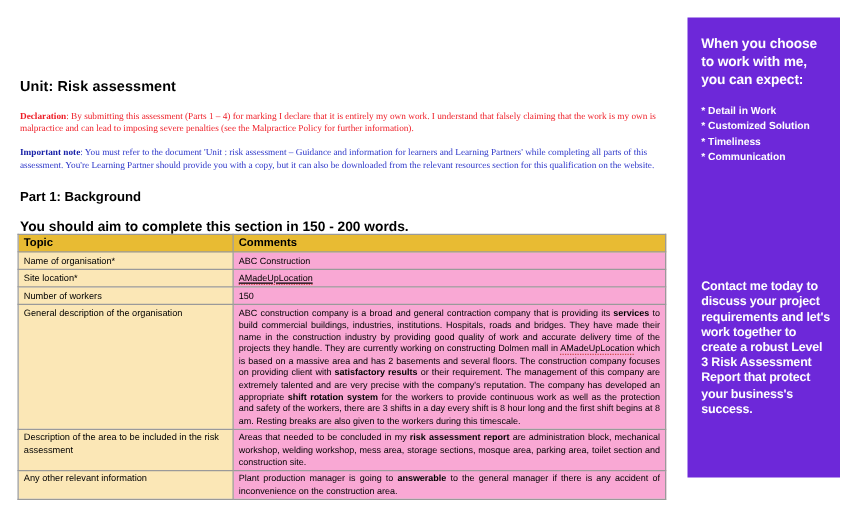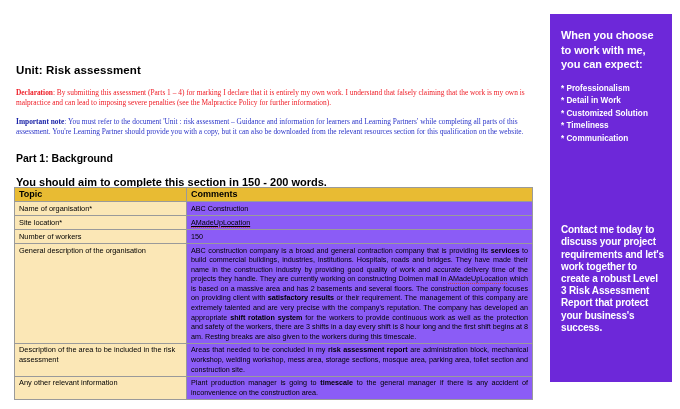--- a/index.html
+++ b/index.html
@@ -92,21 +92,21 @@
     height: 13px;
   }
   #bg-table td.topic {
     background: #fbe7b6;
     color: #000000;
     font-size: 7.4px;
     line-height: 10px;
     padding: 1.5px 4px;
   }
   #bg-table td.comment {
-    background: #8b5cf6;
+    background: #f9a8d4;
     color: #000000;
     font-size: 7.2px;
     line-height: 9.6px;
     text-align: justify;
     padding: 1.5px 4px;
   }
   #bg-table td.comment b { font-weight: bold; }
   .col-topic { width: 172px; }
   .col-comment { width: 346px; }
   .spell {
@@ -198,30 +198,29 @@
         <tr>
           <td class="topic mid">General description of the organisation</td>
           <td class="comment" id="desc-cell">ABC construction company is a broad and general contraction company that is providing its <b>services</b> to build commercial buildings, industries, institutions. Hospitals, roads and bridges. They have made their name in the construction industry by providing good quality of work and accurate delivery time of the projects they handle. They are currently working on constructing Dolmen mall in <span class="spell">AMadeUpLocation</span> which is based on a massive area and has 2 basements and several floors. The construction company focuses on providing client with <b>satisfactory results</b> or their requirement. The management of this company are extremely talented and are very precise with the company's reputation. The company has developed an appropriate <b>shift rotation system</b> for the workers to provide continuous work as well as the protection and safety of the workers, there are 3 shifts in a day every shift is 8 hour long and the first shift begins at 8 am. Resting breaks are also given to the workers during this timescale.</td>
         </tr>
         <tr>
           <td class="topic">Description of the area to be included in the risk assessment</td>
           <td class="comment" id="area-cell">Areas that needed to be concluded in my <b>risk assessment report</b> are administration block, mechanical workshop, welding workshop, mess area, storage sections, mosque area, parking area, toilet section and construction site.</td>
         </tr>
         <tr>
           <td class="topic">Any other relevant information</td>
-          <td class="comment" id="other-cell">Plant production manager is going to <b>timescale</b> to the general manager if there is any accident of inconvenience on the construction area.</td>
+          <td class="comment" id="other-cell">Plant production manager is going to <b>answerable</b> to the general manager if there is any accident of inconvenience on the construction area.</td>
         </tr>
       </tbody>
     </table>
   </div>
 
   <aside id="promo">
     <div class="promo-head">When you choose to work with me, you can expect:</div>
     <ul class="promo-list">
-      <li>* Professionalism</li>
       <li>* Detail in Work</li>
       <li>* Customized Solution</li>
       <li>* Timeliness</li>
       <li>* Communication</li>
     </ul>
     <div class="promo-foot">Contact me today to discuss your project requirements and let's work together to create a robust Level 3 Risk Assessment Report that protect your business's success.</div>
   </aside>
 
 </div>
 

